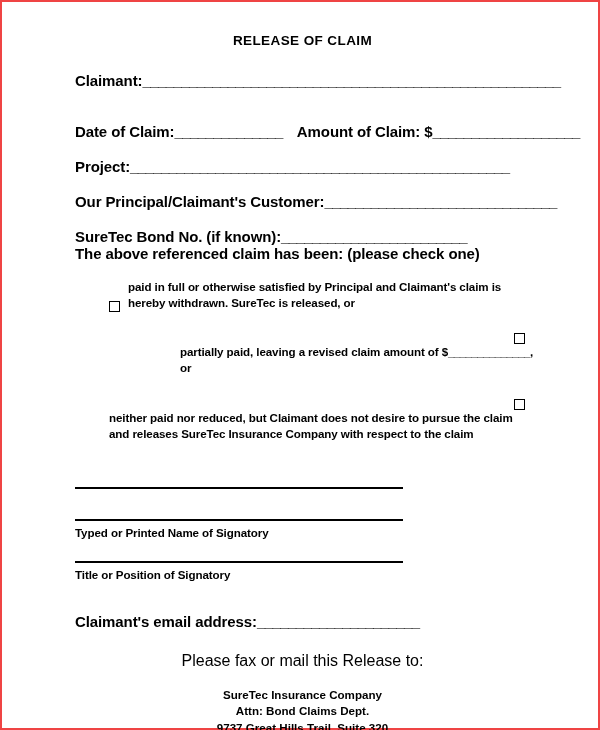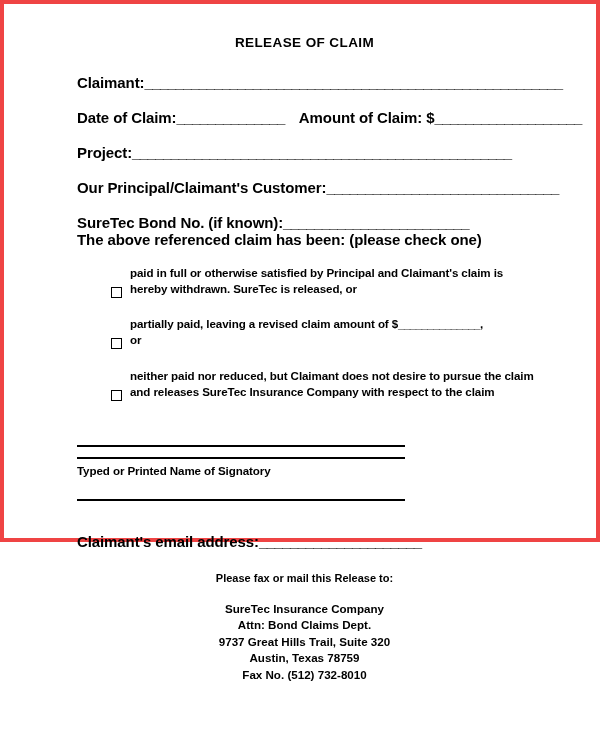--- a/index.html
+++ b/index.html
@@ -11,23 +11,23 @@
     width: 600px;
     height: 730px;
     font-family: "Liberation Sans", sans-serif;
     color: #000000;
     overflow: hidden;
   }
   .page {
     position: relative;
     box-sizing: border-box;
     width: 600px;
-    height: 542px;
+    height: 730px;
     background: #ffffff;
-    border: 4px solid #ef4444;
+    border: 2px solid #ef4444;
     padding: 16px;
   }
   .inner {
     position: absolute;
     left: 73px;
     top: 0;
     width: 456px;
   }
 
   .doc-title {
@@ -40,21 +40,21 @@
   }
 
   
   .form-row {
     font-size: 15px;
     font-weight: bold;
     white-space: nowrap;
     letter-spacing: -0.1px;
   }
   .r-claimant   { margin-top: 24px; }
-  .r-date       { margin-top: 18px; }
+  .r-date       { margin-top: 34px; }
   .r-principal  { margin-top: 18px; }
   .r-project    { margin-top: 18px; }
   .r-bond       { margin-top: 18px; }
   .r-instruction{ }
 
   .gap-small { display: inline-block; width: 14px; }
 
   
   .blank {
     font-weight: bold;
@@ -68,21 +68,21 @@
     width: 424px;
   }
   .option {
     display: flex;
     align-items: flex-end;
     font-size: 11.6px;
     font-weight: bold;
     line-height: 1.42;
     letter-spacing: -0.1px;
   }
-  .option + .option { margin-top: 18px; }
+  .option + .option { margin-top: 18px; flex-direction: column; }
   .option.third { margin-top: 19px; }
   .checkbox {
     flex: 0 0 auto;
     width: 9px;
     height: 9px;
     border: 1.5px solid #000;
     margin-right: 8px;
     margin-top: 3px;
     background: #fff;
   }
@@ -94,34 +94,34 @@
     border-top: 2px solid #000;
     width: 328px;
   }
   .sig-label {
     font-size: 11.6px;
     font-weight: bold;
     margin-top: 5px;
     letter-spacing: -0.1px;
   }
   .sig-1 { margin-top: 44px; }
-  .sig-2 { margin-top: 10px; }
+  .sig-2 { margin-top: 30px; }
   .sig-3 { margin-top: 22px; }
 
   .r-phone { margin-top: 17px; }
   .r-email { margin-top: 32px; }
 
   .footer {
     margin-top: 22px;
     text-align: center;
     margin-left: -1px;
   }
   .footer-lead {
-    font-size: 11px;
-    font-weight: bold;
+    font-size: 16px;
+    font-weight: normal;
   }
   .footer-addr {
     margin-top: 17px;
     font-size: 11.6px;
     font-weight: bold;
     line-height: 1.42;
   }
 </style>
 </head>
 <body>
@@ -176,20 +176,21 @@
       <div class="sig-rule"></div>
     </div>
 
     <div class="sig-block sig-2">
       <div class="sig-rule"></div>
       <div class="sig-label">Typed or Printed Name of Signatory</div>
     </div>
 
     <div class="sig-block sig-3">
       <div class="sig-rule"></div>
+      <div class="sig-label">Title or Position of Signatory</div>
     </div>
 
 
     <div class="form-row r-email">
       <span>Claimant's email address:</span><span class="blank">_____________________</span>
     </div>
 
     <div class="footer">
       <div class="footer-lead">Please fax or mail this Release to:</div>
       <div class="footer-addr">

